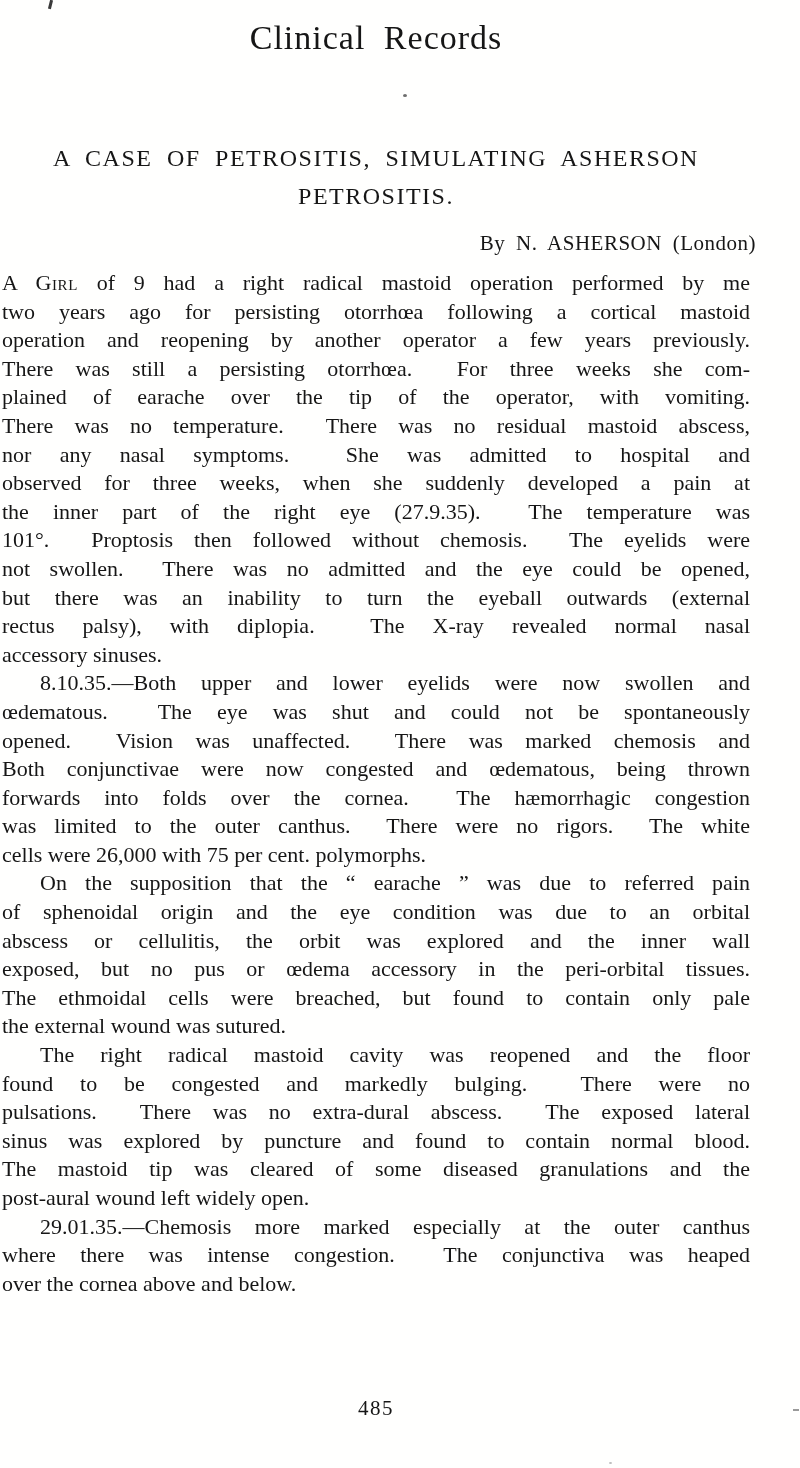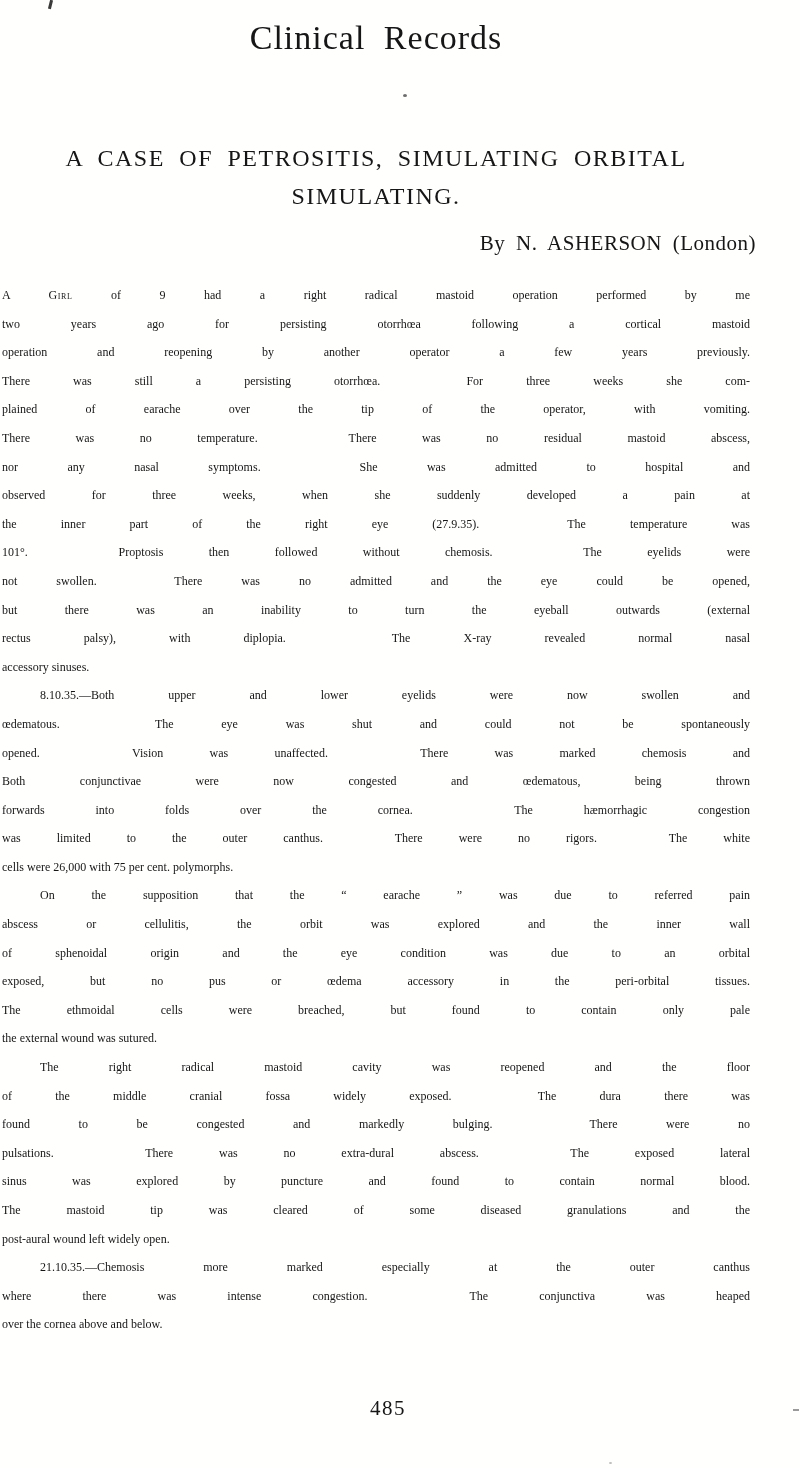--- a/index.html
+++ b/index.html
@@ -49,24 +49,24 @@
     top: 231px;
     left: 4px;
     width: 752px;
     text-align: right;
     font-size: 21px;
     letter-spacing: 0.5px;
     word-spacing: 5px;
   }
   .body-text {
     position: absolute;
-    top: 281px;
+    top: 269px;
     left: 2px;
     width: 748px;
-    font-size: 12px;
+    font-size: 22px;
   }
   .line {
     height: 28.6px;
     line-height: 28.6px;
     text-align: justify;
     text-align-last: justify;
     -moz-text-align-last: justify;
     white-space: pre-wrap;
     overflow: hidden;
   }
@@ -75,21 +75,21 @@
     -moz-text-align-last: left;
   }
   .line.indent { text-indent: 38px; }
   .smallcaps {
     font-variant: small-caps;
     letter-spacing: 0.6px;
   }
   .page-number {
     position: absolute;
     top: 1396px;
-    left: 12px;
+    left: 0;
     width: 752px;
     text-align: center;
     font-size: 21px;
     letter-spacing: 1.5px;
   }
   .artifact { position: absolute; background: #444; }
   .artifact.tick {
     left: 49px; top: 0px; width: 3px; height: 9px;
     transform: rotate(14deg);
     background: #3a3a3a;
@@ -114,22 +114,22 @@
 
 <div class="page">
 
   <div class="artifact tick"></div>
 
   <h1 class="section-title">Clinical Records</h1>
 
   <div class="artifact dot"></div>
 
   <h2 class="article-title">
-    <span class="t-line">A CASE OF PETROSITIS, SIMULATING ORBITAL</span>
-    <span class="t-line">SIMULATING.</span>
+    <span class="t-line">A CASE OF PETROSITIS, SIMULATING ASHERSON</span>
+    <span class="t-line">PETROSITIS.</span>
   </h2>
 
   <div class="byline">By N. ASHERSON (London)</div>
 
   <div class="body-text" id="body-text">
       <div class="line"><span>A </span><span class="smallcaps">Girl</span><span> of 9 had a right radical mastoid operation performed by me</span></div>
       <div class="line">two years ago for persisting otorrhœa following a cortical mastoid</div>
       <div class="line">operation and reopening by another operator a few years previously.</div>
       <div class="line">There was still a persisting otorrhœa.  For three weeks she com-</div>
       <div class="line">plained of earache over the tip of the operator, with vomiting.</div>
@@ -143,33 +143,32 @@
       <div class="line">rectus palsy), with diplopia.  The X-ray revealed normal nasal</div>
       <div class="line last">accessory sinuses.</div>
       <div class="line indent">8.10.35.—Both upper and lower eyelids were now swollen and</div>
       <div class="line">œdematous.  The eye was shut and could not be spontaneously</div>
       <div class="line">opened.  Vision was unaffected.  There was marked chemosis and</div>
       <div class="line">Both conjunctivae were now congested and œdematous, being thrown</div>
       <div class="line">forwards into folds over the cornea.  The hæmorrhagic congestion</div>
       <div class="line">was limited to the outer canthus.  There were no rigors.  The white</div>
       <div class="line last">cells were 26,000 with 75 per cent. polymorphs.</div>
       <div class="line indent">On the supposition that the “ earache ” was due to referred pain</div>
+      <div class="line">of sphenoidal origin and the eye condition was due to an orbital</div>
       <div class="line">abscess or cellulitis, the orbit was explored and the inner wall</div>
-      <div class="line">of sphenoidal origin and the eye condition was due to an orbital</div>
       <div class="line">exposed, but no pus or œdema accessory in the peri-orbital tissues.</div>
       <div class="line">The ethmoidal cells were breached, but found to contain only pale</div>
       <div class="line last">the external wound was sutured.</div>
       <div class="line indent">The right radical mastoid cavity was reopened and the floor</div>
-      <div class="line">of the middle cranial fossa widely exposed.  The dura there was</div>
       <div class="line">found to be congested and markedly bulging.  There were no</div>
       <div class="line">pulsations.  There was no extra-dural abscess.  The exposed lateral</div>
       <div class="line">sinus was explored by puncture and found to contain normal blood.</div>
       <div class="line">The mastoid tip was cleared of some diseased granulations and the</div>
       <div class="line last">post-aural wound left widely open.</div>
-      <div class="line indent">21.10.35.—Chemosis more marked especially at the outer canthus</div>
+      <div class="line indent">29.01.35.—Chemosis more marked especially at the outer canthus</div>
       <div class="line">where there was intense congestion.  The conjunctiva was heaped</div>
       <div class="line last">over the cornea above and below.</div>
     </div>
 
   <div class="page-number">485</div>
 
   <div class="artifact dash"></div>
   <div class="artifact speck"></div>
 
 </div>

